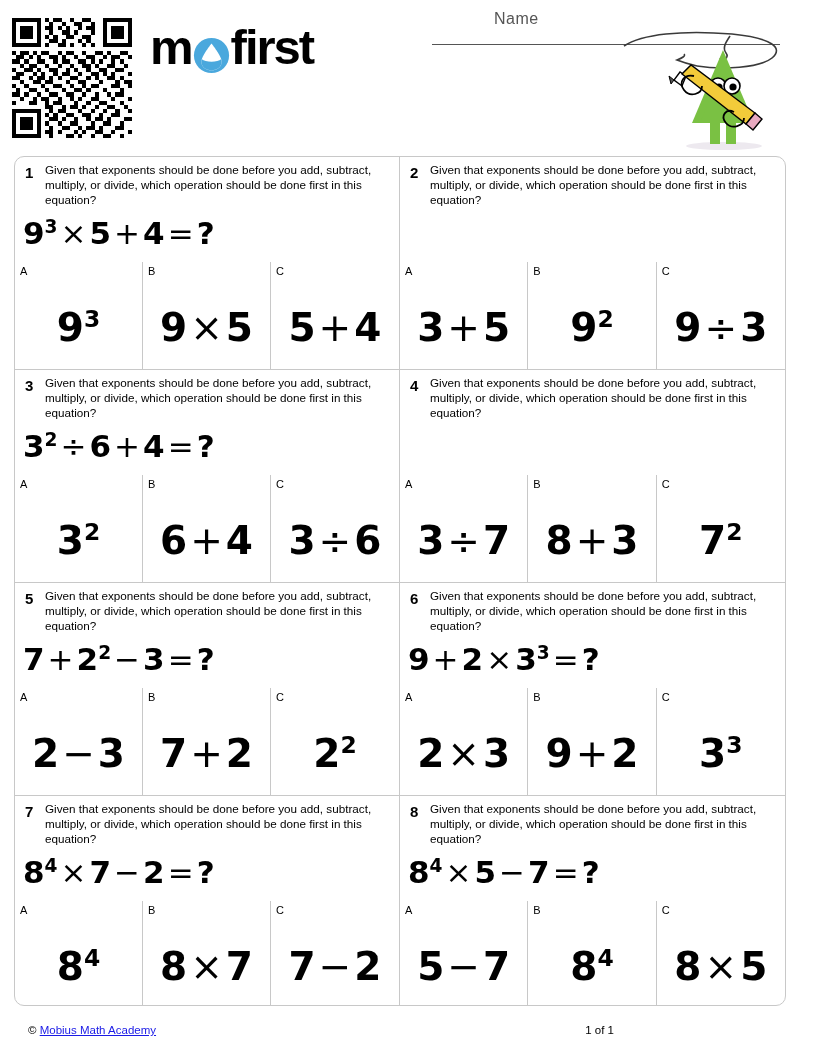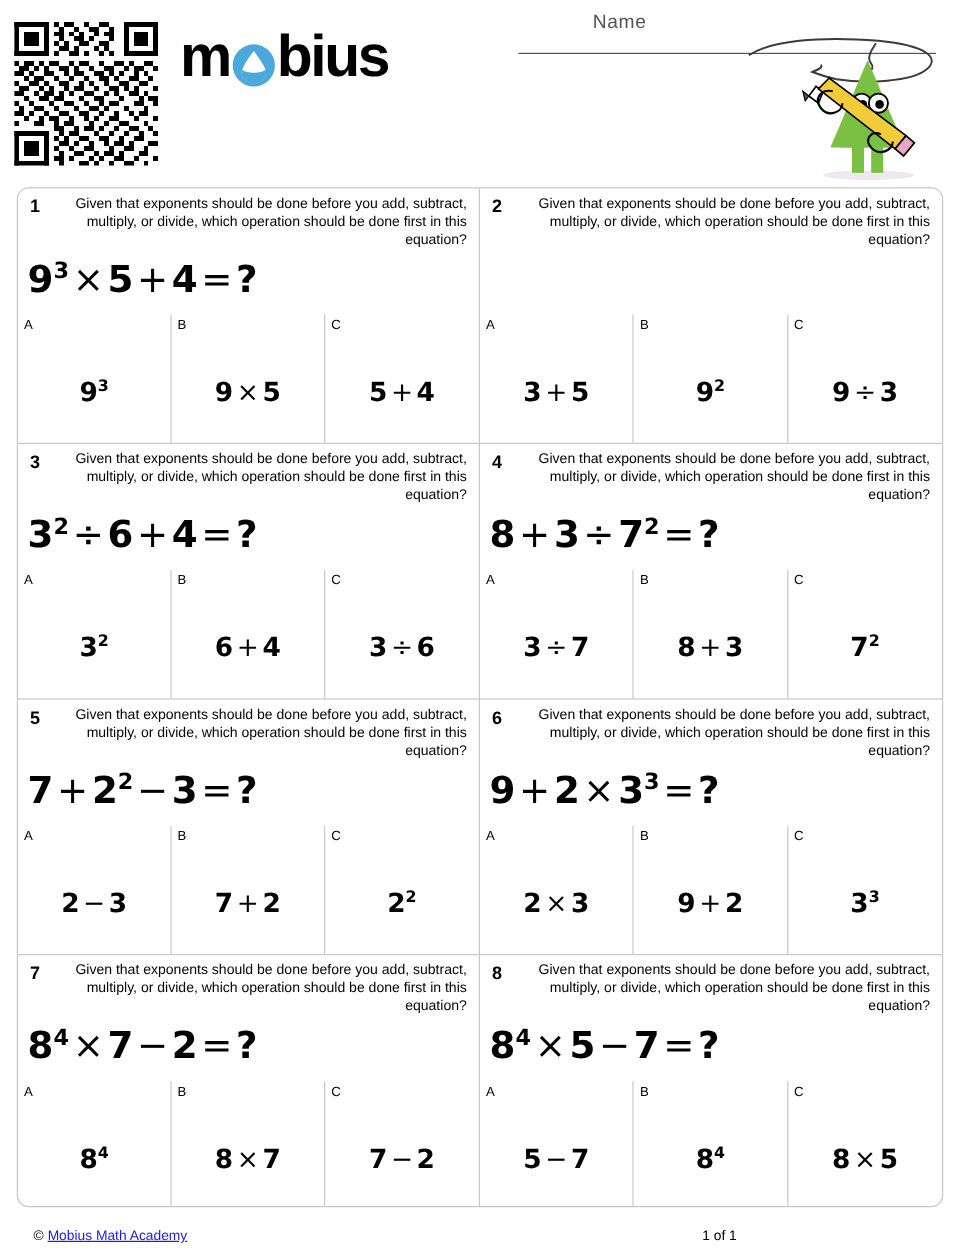--- a/index.html
+++ b/index.html
@@ -134,21 +134,21 @@
     top: 7px;
     font-size: 15px;
     font-weight: bold;
     color: #000000;
   }
   .prompt {
     margin-left: 22px;
     margin-right: 2px;
     font-size: 11.7px;
     line-height: 1.28;
-    text-align: right;
+    text-align: left;
     color: #000000;
   }
   .equation {
     text-align: left;
     margin-top: 7px;
     font-family: "DejaVu Serif", "Liberation Serif", serif;
     font-size: 31px;
     color: #000000;
     white-space: nowrap;
   }
@@ -170,21 +170,21 @@
   .opt:last-child { border-right: none; }
   .opt-letter {
     position: absolute;
     left: 5px;
     top: 3px;
     font-size: 11px;
     color: #000000;
   }
   .opt-expr {
     font-family: "DejaVu Serif", "Liberation Serif", serif;
-    font-size: 22px;
+    font-size: 39px;
     color: #000000;
     white-space: nowrap;
     margin-top: 24px;
   }
 
   
   .mnum { font-weight: bold; font-family: "DejaVu Sans", sans-serif; }
   .mop {
     font-family: "DejaVu Sans", sans-serif;
     font-weight: normal;
@@ -463,21 +463,21 @@
   <div class="brand">
     <div class="logo-wordmark">
       <span class="logo-pre">m</span>
       <span class="logo-mark">
         <svg width="37" height="37" viewBox="0 0 40 40">
           <circle cx="20" cy="20" r="19" fill="#4aa8dd"></circle>
           <path d="M20 7 C20 7 9 21 9 26.5 C9 32.5 14 36 20 36 C26 36 31 32.5 31 26.5 C31 21 20 7 20 7 Z" fill="#ffffff"></path>
           <path d="M9.6 24 C13 27.6 27 27.6 30.4 24 C31 25 31 26 31 26.8 C31 32.6 26 36 20 36 C14 36 9 32.6 9 26.8 C9 26 9 25 9.6 24 Z" fill="#4aa8dd"></path>
         </svg>
       </span>
-      <span class="logo-post">bius</span>
+      <span class="logo-post">first</span>
     </div>
   </div>
 
   <div class="name-area">
     <div class="name-label">Name</div>
     <div class="name-line"></div>
   </div>
 
   <div class="mascot">
     <svg width="165" height="122" viewBox="0 0 165 122">
@@ -567,21 +567,20 @@
           <div class="opt">
             <span class="opt-letter">C</span>
             <span class="opt-expr"><span class="mnum">3</span><span class="mop">÷</span><span class="mnum">6</span></span>
           </div>
         </div>
       </div>
       <div class="qcell">
         <div class="qblock">
           <div class="qnum">4</div>
           <div class="prompt">Given that exponents should be done before you add, subtract, multiply, or divide, which operation should be done first in this equation?</div>
-          <div class="equation"><span class="mnum">8</span><span class="mop">+</span><span class="mnum">3</span><span class="mop">÷</span><span class="mnum">7</span><span class="mexp">2</span><span class="mop">=</span><span class="mnum">?</span></div>
         </div>
         <div class="ablock">
           <div class="opt">
             <span class="opt-letter">A</span>
             <span class="opt-expr"><span class="mnum">3</span><span class="mop">÷</span><span class="mnum">7</span></span>
           </div>
           <div class="opt">
             <span class="opt-letter">B</span>
             <span class="opt-expr"><span class="mnum">8</span><span class="mop">+</span><span class="mnum">3</span></span>
           </div>

